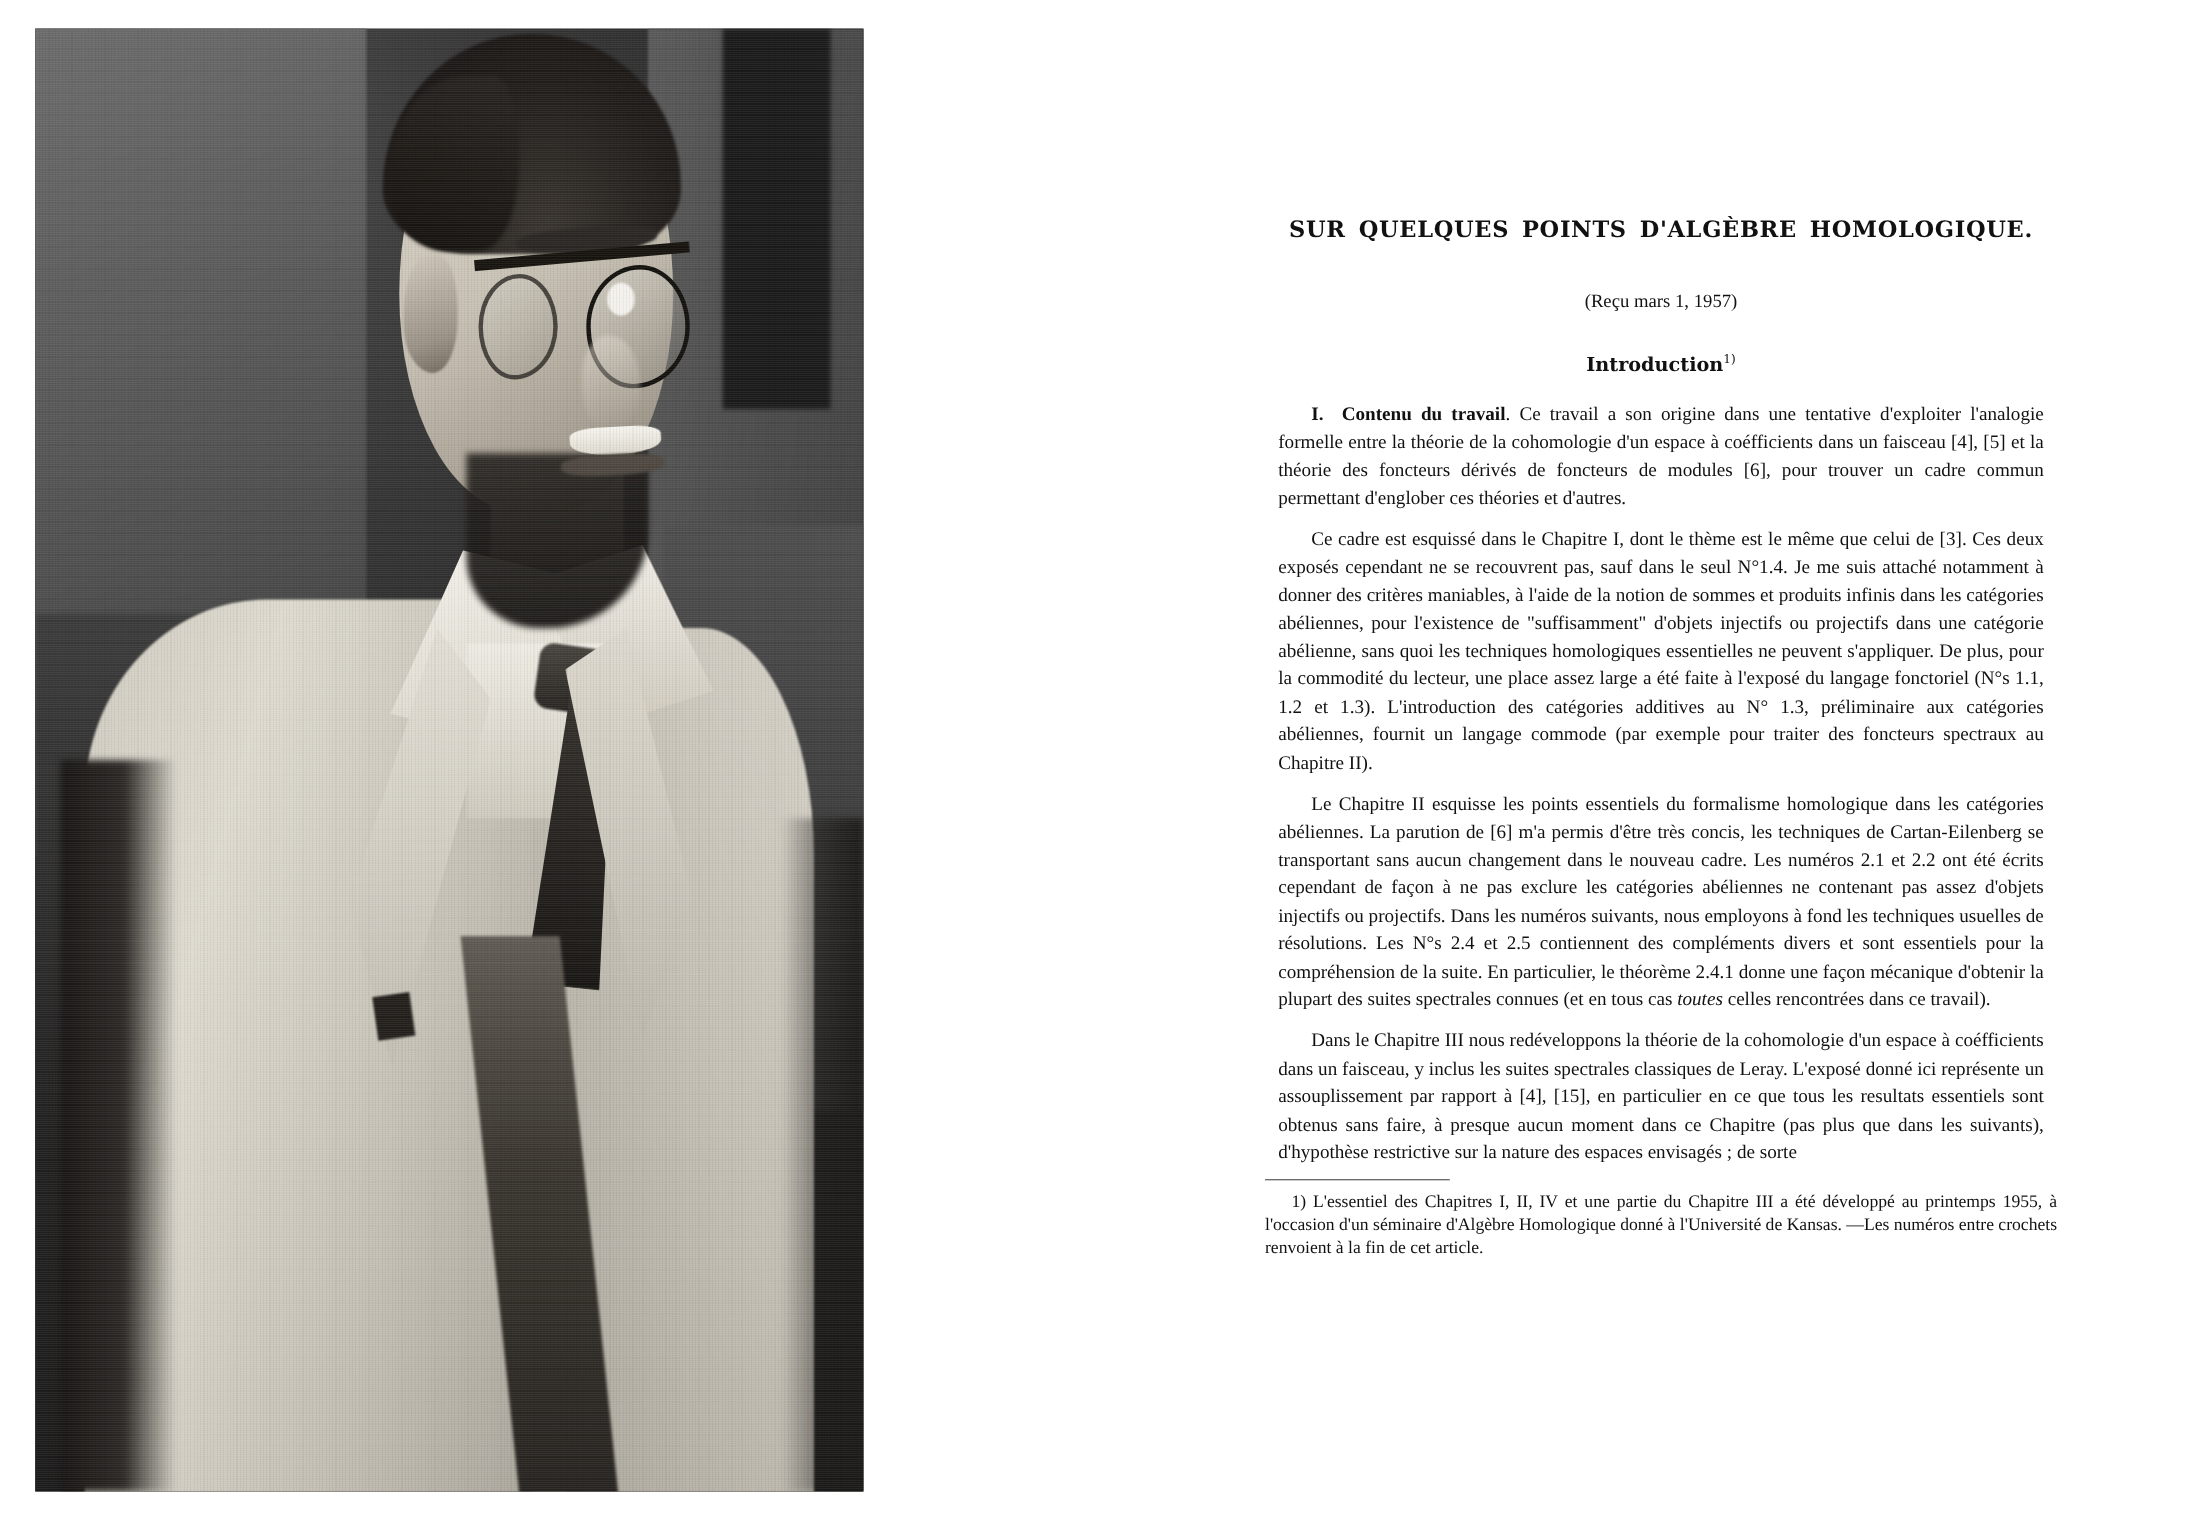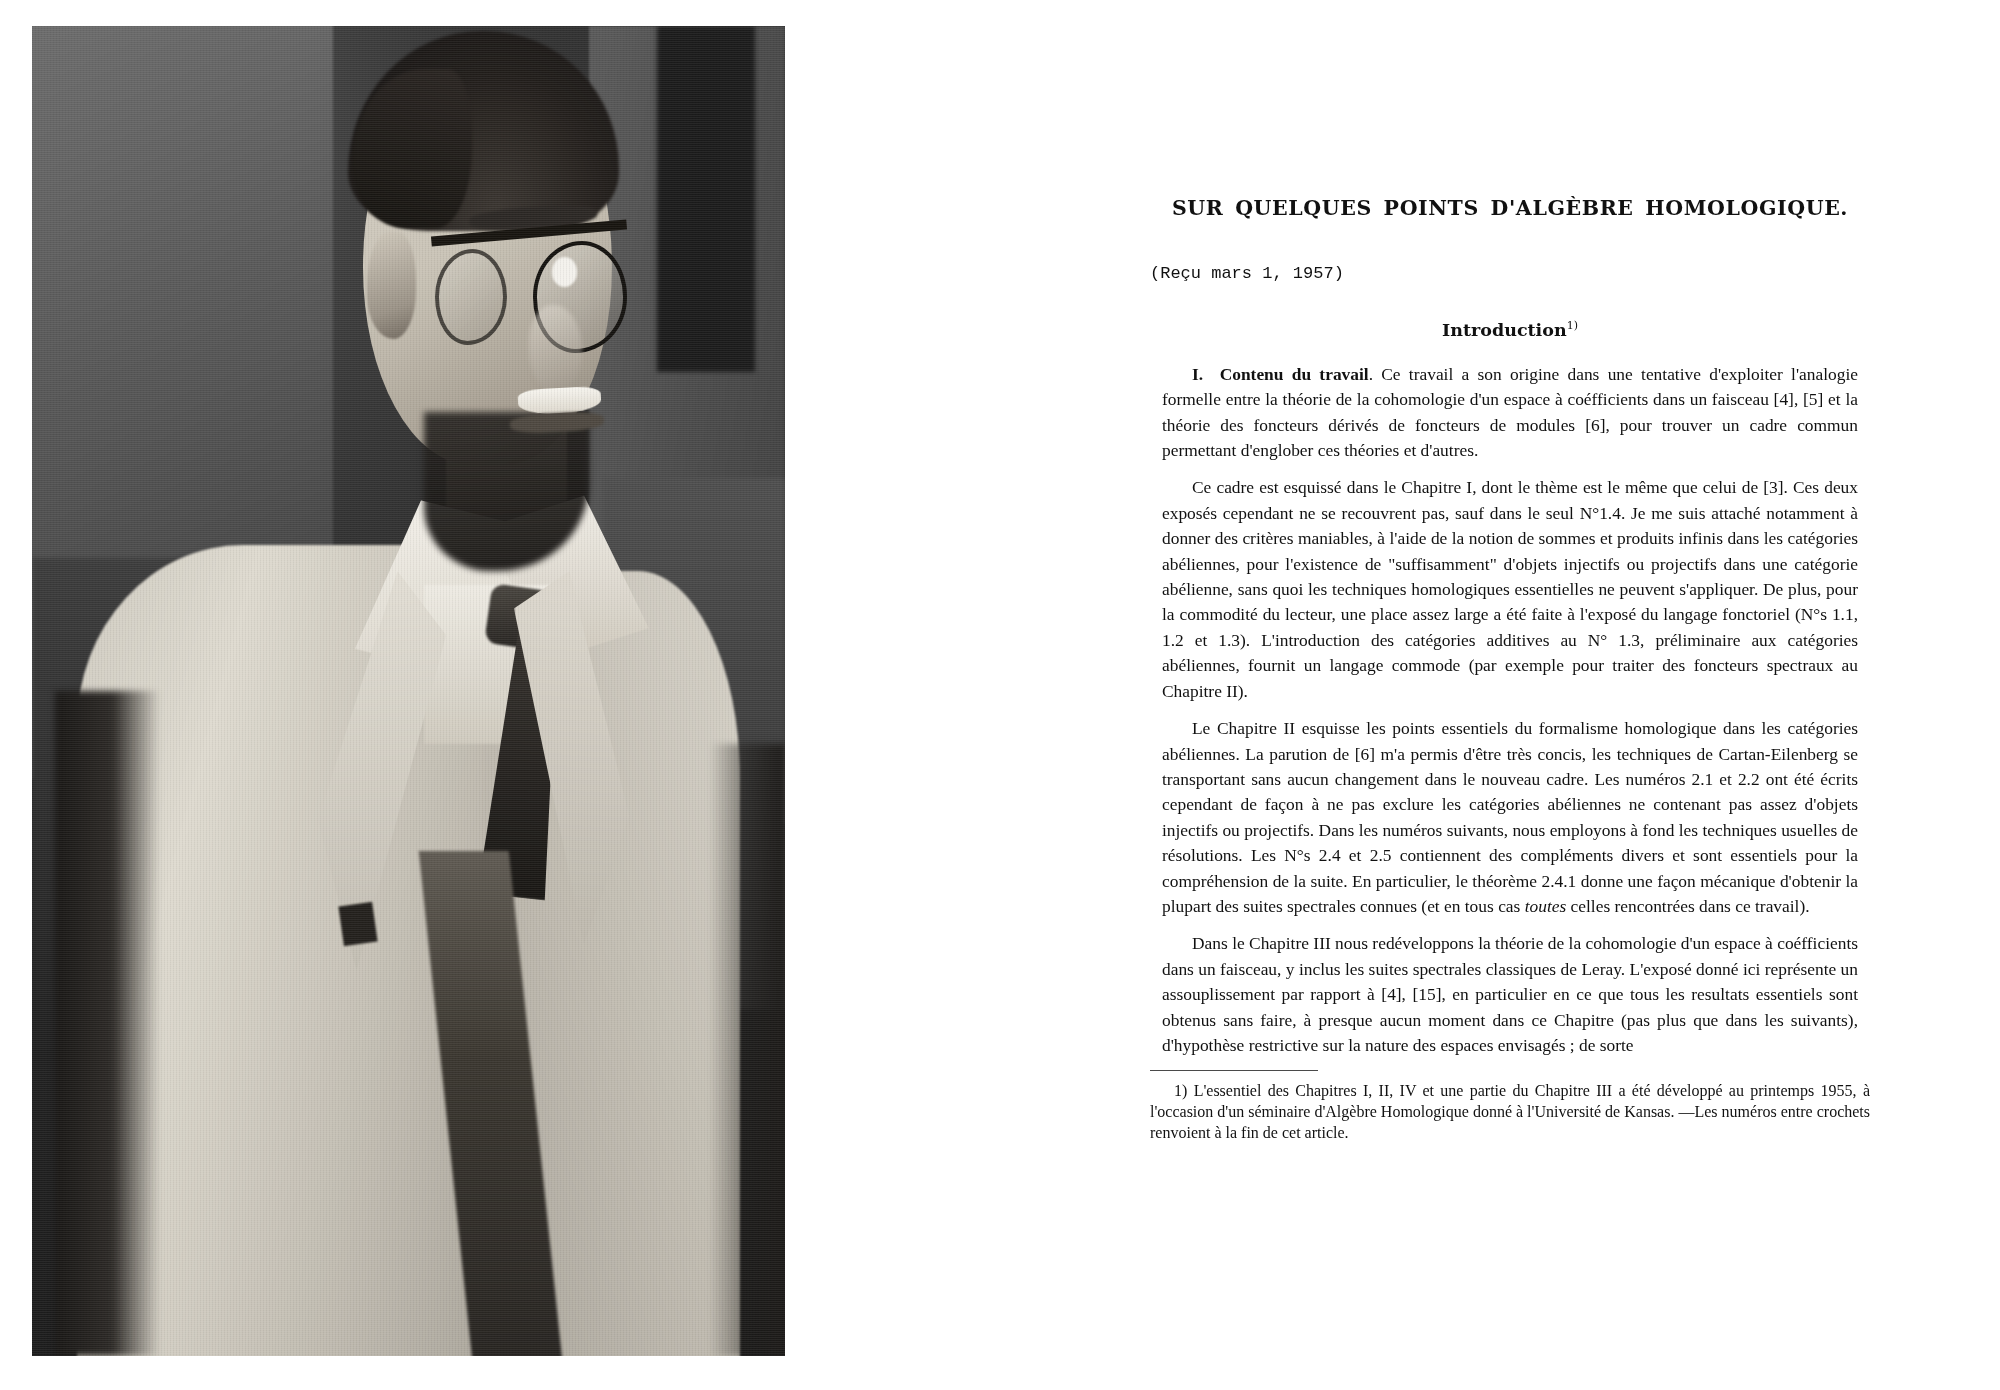--- a/index.html
+++ b/index.html
@@ -411,21 +411,22 @@
   .doc-author {
     text-align: center;
     font-family: "Liberation Serif", serif;
     font-size: 17.5px;
     letter-spacing: 1.1px;
     word-spacing: 5px;
     margin: 0 0 40px 0;
   }
   .doc-author .sc { font-size: 21px; }
   .doc-received {
-    font-family: Liberation Mono, monospace;
+    text-align: center;
+    font-family: Liberation Serif, serif;
     font-size: 17px;
     margin: 0 0 36px 0;
   }
   .doc-section {
     text-align: center;
     font-family: "DejaVu Serif", serif;
     font-weight: bold;
     font-size: 17.5px;
     margin: 12px 0 22px 0;
   }

